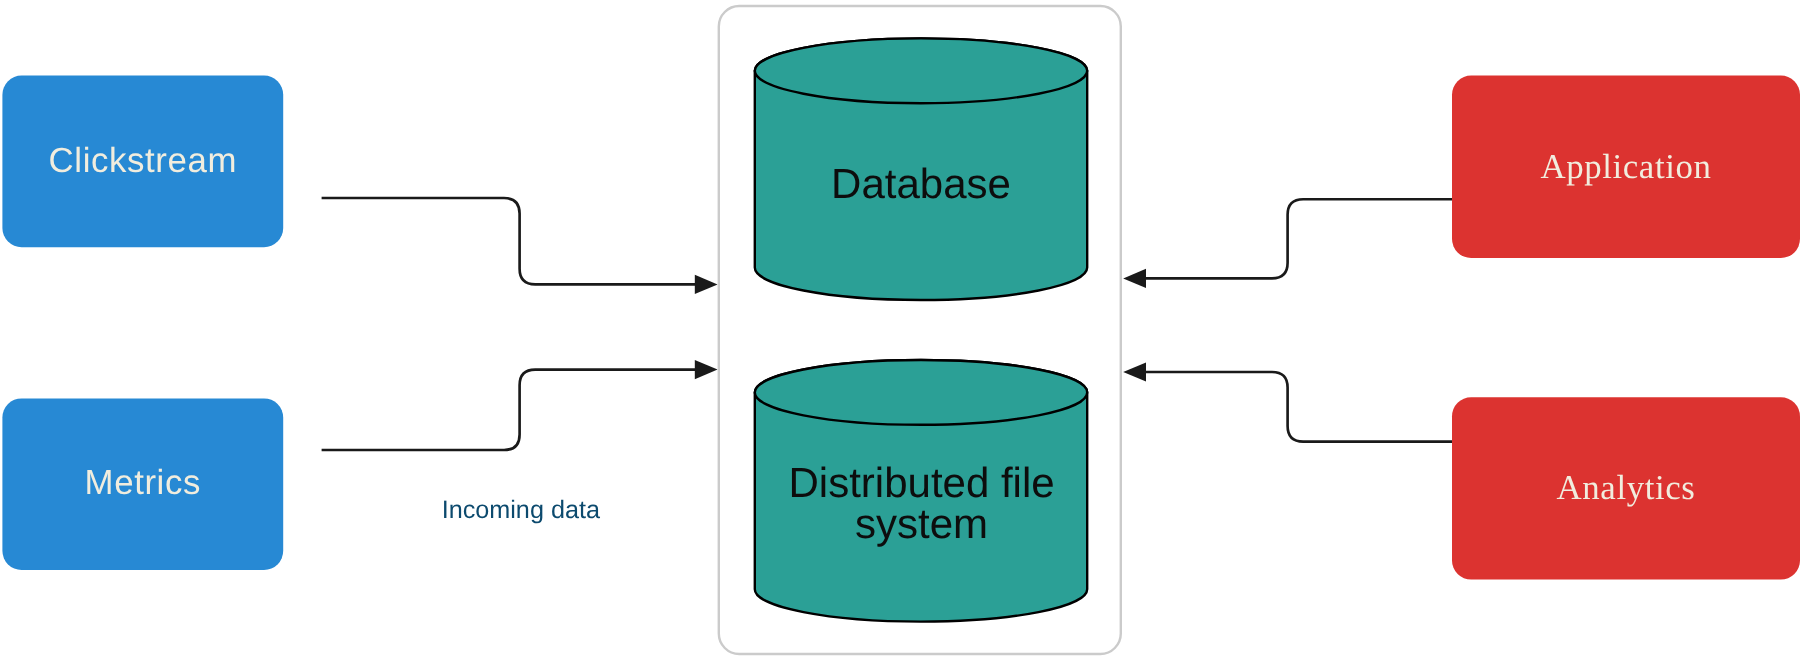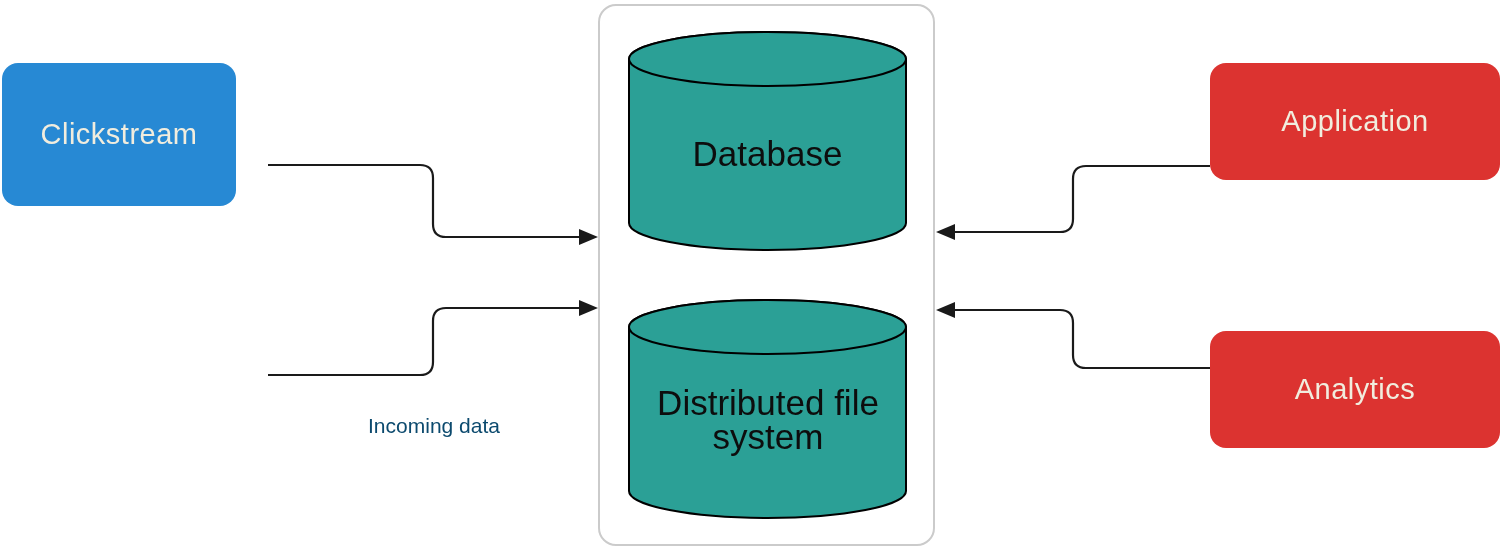--- a/index.html
+++ b/index.html
@@ -58,21 +58,21 @@
     display: flex;
     align-items: center;
     justify-content: center;
     border-radius: 16px;
     color: #f1edde;
     font-size: 29px;
     font-weight: 400;
     letter-spacing: 0.5px;
   }
   .node.source { background: #2789d4; width: 234px; height: 143px; left: 2px; }
-  .node.consumer { background: #dc3330; width: 290px; height: 117px; left: 1210px; }
+  .node.consumer { background: #dc3330; width: 290px; height: 152px; left: 1210px; font-family: Liberation Serif, serif; }
   #node-clickstream { top: 63px; }
   #node-metrics { top: 332px; }
   #node-application { top: 63px; }
   #node-analytics { top: 331px; }
 
   .edge-label {
     position: absolute;
     z-index: 3;
     color: #0c4a6e;
     font-size: 21px;
@@ -116,20 +116,23 @@
 
   <svg class="cyl-svg" style="left:627px; top:298px;" width="281" height="222" viewBox="0 0 281 222" xmlns="http://www.w3.org/2000/svg">
     <path d="M 2 29 L 2 193 A 138.5 27 0 0 0 279 193 L 279 29 A 138.5 27 0 0 0 2 29 Z" fill="#2ba096" stroke="#000000" stroke-width="2"></path>
     <ellipse cx="140.5" cy="29" rx="138.5" ry="27" fill="#2ba096" stroke="#000000" stroke-width="2"></ellipse>
   </svg>
   <div class="cyl-label dfs">Distributed file system</div>
 
   <div class="node source" id="node-clickstream">
     <span>Clickstream</span>
   </div>
+  <div class="node source" id="node-metrics">
+    <span>Metrics</span>
+  </div>
 
   <div class="node consumer" id="node-application">
     <span>Application</span>
   </div>
   <div class="node consumer" id="node-analytics">
     <span>Analytics</span>
   </div>
 
   <div class="edge-label" id="label-incoming">Incoming data</div>
 

